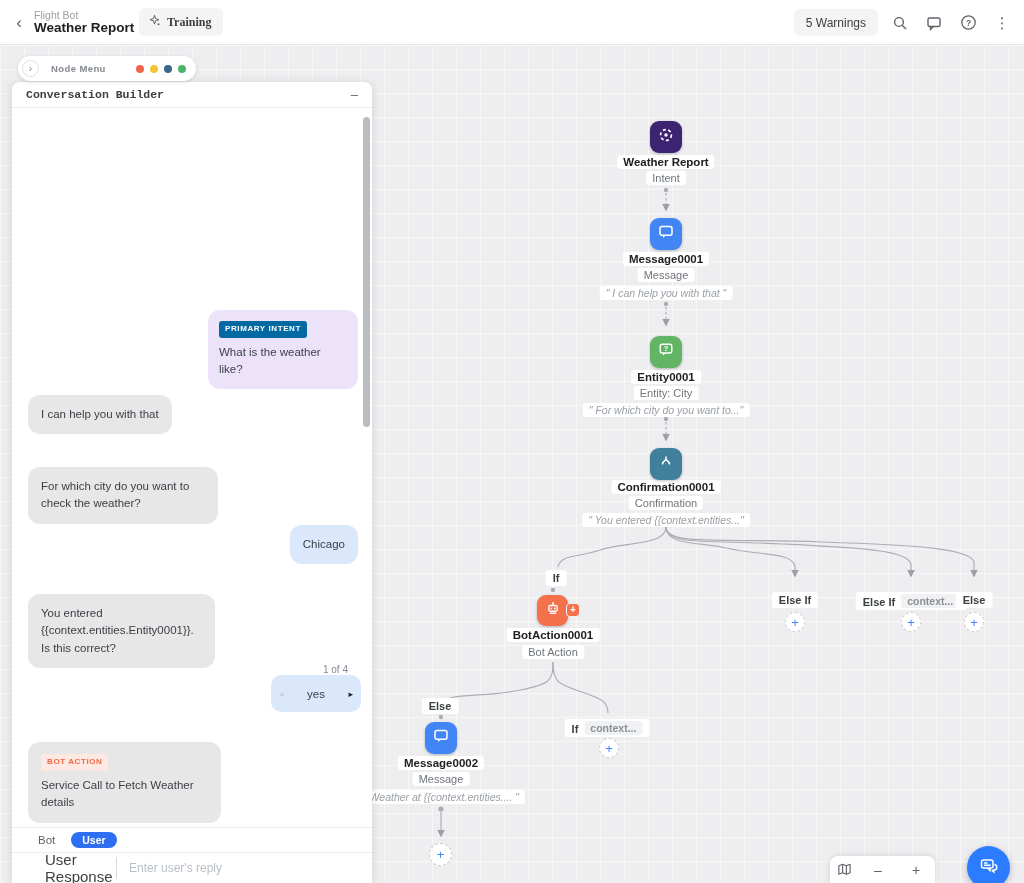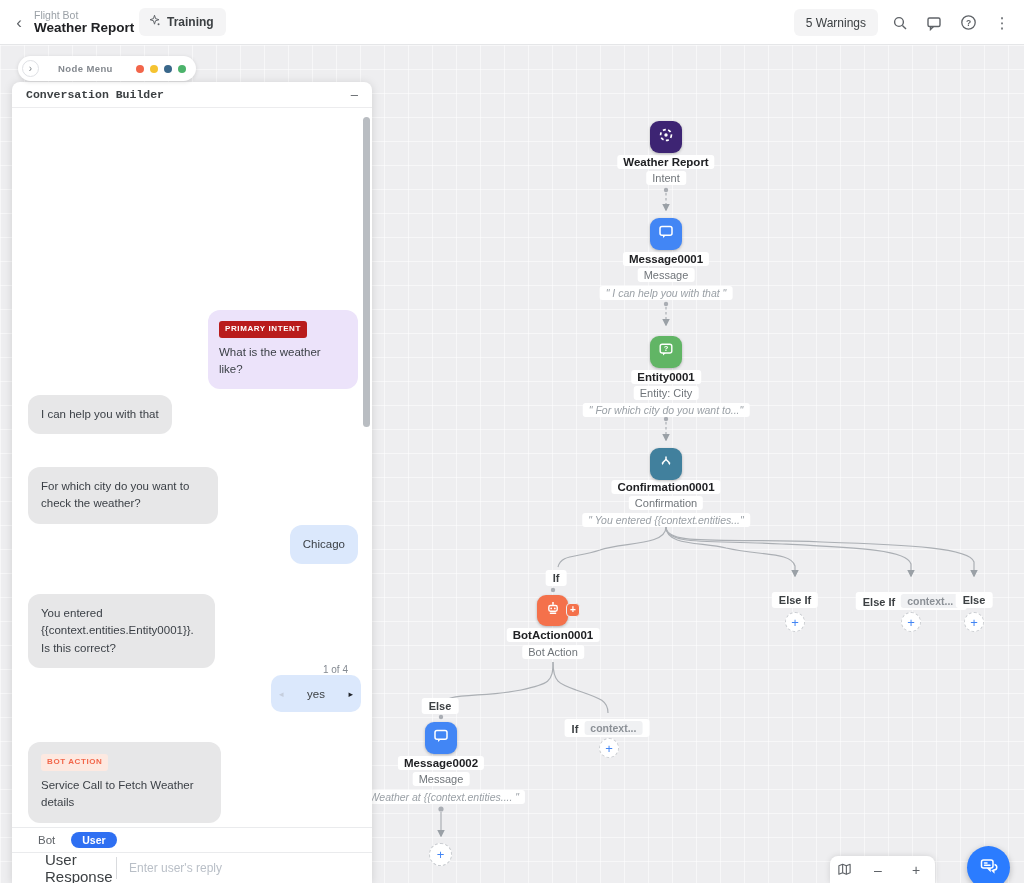--- a/index.html
+++ b/index.html
@@ -10,21 +10,21 @@
   .header { position:absolute; top:0; left:0; width:1024px; height:45px; background:#fff;
             border-bottom:1px solid #e5e6e8; z-index:50; }
   .back-btn { position:absolute; left:8px; top:12px; width:22px; height:22px; display:flex;
               align-items:center; justify-content:center; color:#5f6368; font-size:17px; cursor:pointer; }
   .crumb-parent { position:absolute; left:34px; top:9px; font-size:10.5px; color:#9aa0a6; }
   .crumb-current { position:absolute; left:34px; top:20px; font-size:13.5px; font-weight:bold;
                    color:#202124; display:flex; align-items:center; gap:5px; cursor:pointer; }
   .crumb-current .caret { font-size:9px; color:#3c4043; }
   .training-btn { position:absolute; left:139px; top:8px; height:28px; padding:0 12px 0 9px;
                   background:#f4f4f5; border:none; border-radius:6px; display:flex; align-items:center;
-                  gap:6px; font-family:Liberation Sans, sans-serif; font-size:12px; font-weight:600; color:#3c4043; cursor:pointer; }
+                  gap:6px; font-family:Liberation Serif, serif; font-size:12px; font-weight:600; color:#3c4043; cursor:pointer; }
   .header-right { position:absolute; right:10px; top:0; height:45px; display:flex; align-items:center; gap:10px; }
   .warnings-btn { height:27px; padding:0 12px; background:#f4f4f5; border:none; border-radius:6px;
                   font-family:inherit; font-size:12px; color:#3c4043; cursor:pointer; }
   .hicon { width:24px; height:24px; display:flex; align-items:center; justify-content:center;
            color:#5f6368; cursor:pointer; }
   .kebab { font-size:15px; letter-spacing:0; }
 
   
   .canvas { position:absolute; left:0; top:45px; width:1024px; height:838px;
     background-color:#eeeef0;
@@ -33,42 +33,42 @@
     background-size:24px 24px; }
   svg.edges { position:absolute; left:0; top:0; width:1024px; height:883px; z-index:1; pointer-events:none; }
 
   
   .node-menu { position:absolute; left:18px; top:56px; width:178px; height:25px; background:#fff;
                border-radius:13px; box-shadow:0 1px 4px rgba(0,0,0,.12); z-index:20;
                display:flex; align-items:center; padding:0 10px 0 4px; }
   .nm-chevron { width:17px; height:17px; border:1px solid #dfe1e5; border-radius:50%;
                 display:flex; align-items:center; justify-content:center; font-size:10px;
                 color:#80868b; cursor:pointer; background:#fff; }
-  .nm-label { font-size:9.5px; font-weight:bold; color:#84898f; letter-spacing:.4px; margin-left:19px; }
+  .nm-label { font-size:9.5px; font-weight:bold; color:#84898f; letter-spacing:.4px; margin-left:12px; }
   .nm-dots { margin-left:auto; display:flex; gap:6px; }
   .nm-dot { width:8px; height:8px; border-radius:50%; }
 
   
   .panel { position:absolute; left:12px; top:82px; width:360px; height:801px; background:#fff;
            border-radius:8px 8px 0 0; box-shadow:0 1px 10px rgba(0,0,0,.13); z-index:10; }
   .panel-header { position:absolute; left:0; top:0; width:100%; height:26px;
                   border-bottom:1px solid #ececee; display:flex; align-items:center; padding:0 14px; }
   .panel-title { font-size:11.5px; font-weight:600; color:#3c4043;font-family:Liberation Mono, monospace; }
   .panel-min { margin-left:auto; color:#5f6368; font-size:13px; cursor:pointer; line-height:10px; }
   .scrollbar { position:absolute; left:351px; top:35px; width:7px; height:310px;
                background:#b9bdc2; border-radius:4px; }
 
   .bubble { position:absolute; border-radius:12px; padding:11px 13px; font-size:11.5px;
             line-height:1.5; color:#3a3f45; cursor:pointer; }
   .bubble.bot { background:#e7e7e8; }
   .bubble.user { background:#dbe8fc; }
   .bubble.intent { background:#ece3fa; padding:9px 11px 11px; }
   .badge { display:inline-block; font-size:8px; font-weight:bold; letter-spacing:.6px;
            border-radius:3px; padding:2.5px 6px; margin-bottom:6px; }
-  .badge.primary { background:#b91c1c; color:#fff;text-align:right; }
+  .badge.primary { background:#0369a1; color:#fff;text-align:right; }
   .badge.botaction { background:#fde9e1; color:#f2664a; }
   .pager { position:absolute; right:24px; top:582px; font-size:10px; color:#848a92; }
   .carousel { position:absolute; left:259px; top:593px; width:90px; height:37px; background:#dbe8fc;
               border-radius:10px; display:flex; align-items:center; justify-content:space-between;
               padding:0 8px; font-size:11.5px; }
   .car-prev { color:#c5cedd; font-size:9px; cursor:pointer; }
   .car-next { color:#1f2228; font-size:9px; cursor:pointer; }
 
   .toggle-row { position:absolute; left:0; top:745px; width:100%; height:25px; border-top:1px solid #eaebed;
                 display:flex; align-items:center; padding-left:26px; background:#fff; }

